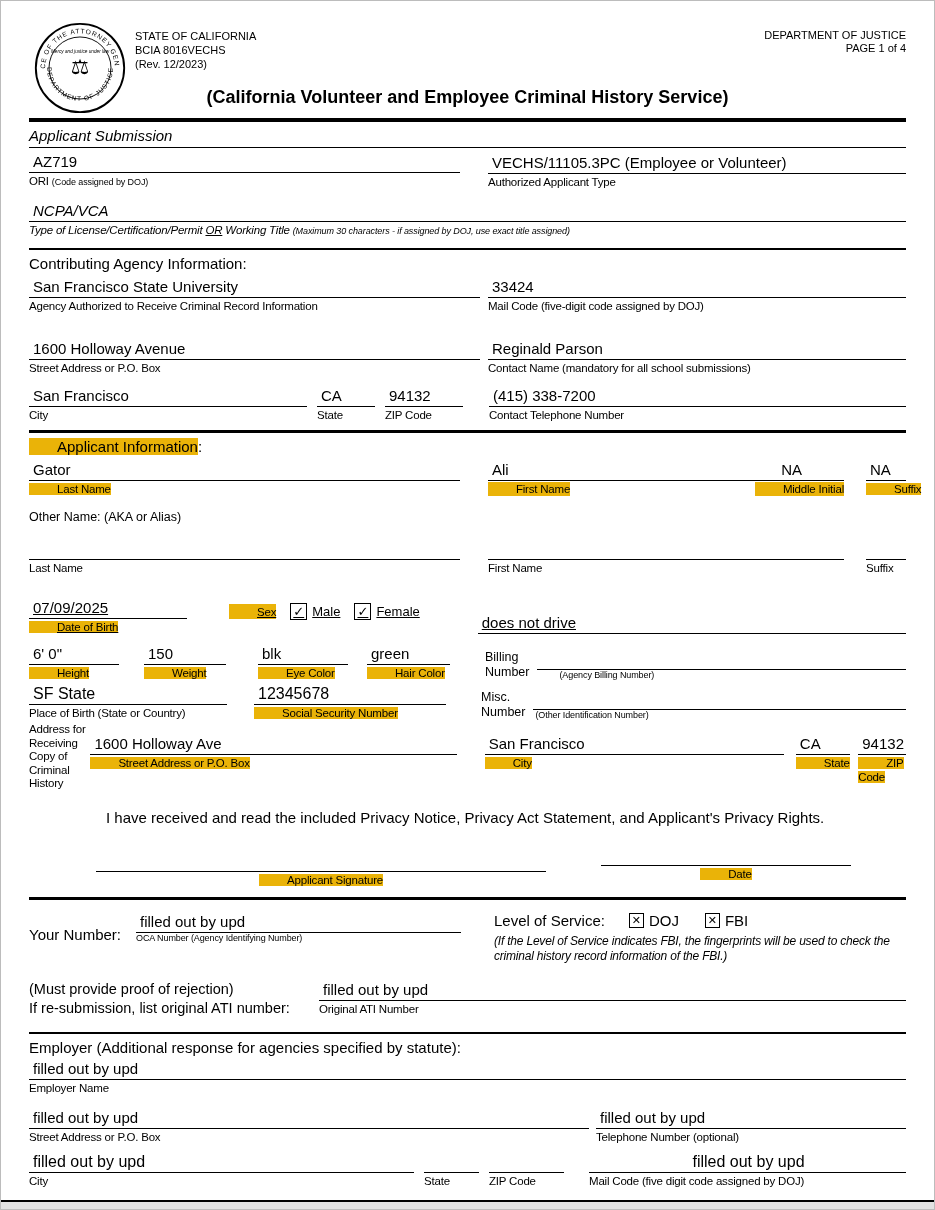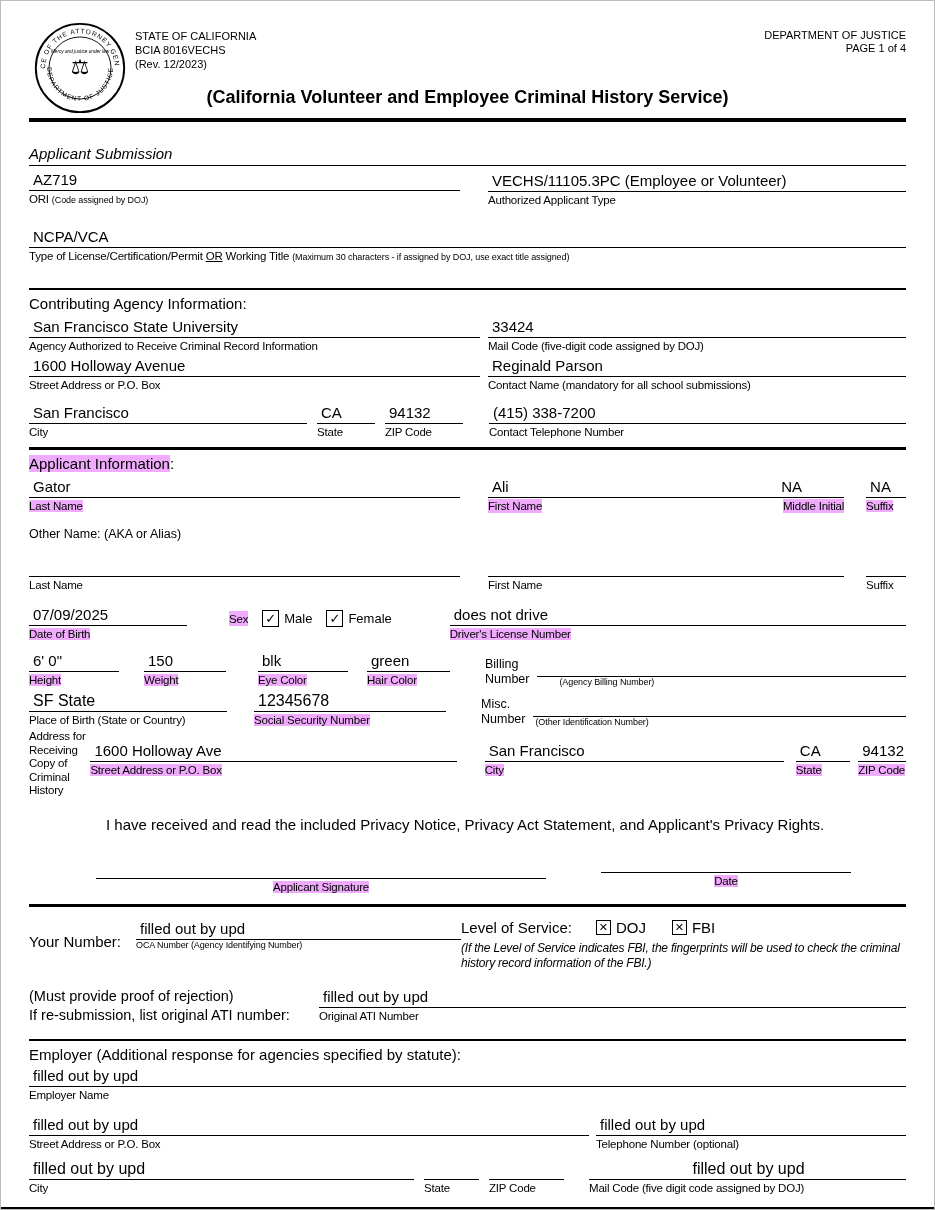--- a/index.html
+++ b/index.html
@@ -13,30 +13,30 @@
   
   .hdr { display:flex; padding:20px 28px 0 32px; }
   .seal { width:94px; height:94px; flex:0 0 94px; }
   .hdr-id { margin-left:8px; font-size:11px; line-height:14px; padding-top:8px; }
   .hdr-right { margin-left:auto; text-align:right; font-size:11px; line-height:13px; padding-top:8px; }
   .titlewrap { text-align:center; margin-top:-28px; padding-bottom:10px; }
   .title { font-size:18.5px; font-weight:bold; letter-spacing:.5px; }
   .subtitle { font-size:18px; font-weight:bold; }
 
   .sect { font-size:15px; padding:5px 0 3px; }
-  .italic { font-style:italic;margin-top:18px; }
+  .italic { font-style:italic; }
 
   .row { display:flex; align-items:flex-end; }
   .rowt { display:flex; align-items:flex-start; }
   .val { font-size:15px; line-height:19px; padding:0 2px 1px 4px; white-space:nowrap; min-height:20px; }
   .big { font-size:16px; }
   .ul { border-bottom:1.4px solid #000; }
   .lbl { font-size:11.5px; line-height:14px; letter-spacing:-.2px; padding-top:1px; }
   .sub { font-size:9px; letter-spacing:-.1px; }
-  .hl { background:#f0abfc; }
+  .hl { background:#eab308;padding-left:28px; }
 
   .cb { display:inline-flex; width:17px; height:17px; border:1.7px solid #000; align-items:center; justify-content:center; font-size:13px; line-height:1; margin:0 5px 0 14px; background:#fff; }
   .cbs { width:15px; height:15px; border:1.4px solid #000; font-size:11px; }
 
   .twolbl { font-size:12.5px; line-height:15px; padding-right:8px; }
   .note { font-size:12px; line-height:15px; letter-spacing:-.2px; margin-top:5px;font-style:italic; }
   .pre { white-space:pre-line; }
 
   .gray { background:#e2e2e2; border-top:2px solid #000; padding:4px 28px 14px 28px; margin-top:10px; }
 </style>
@@ -84,40 +84,40 @@
     <div class="row" style="margin-top:4px;">
       <div style="width:432px;">
         <div class="val ul">AZ719</div>
         <div class="lbl"><span>ORI </span><span class="sub">(Code assigned by DOJ)</span></div>
       </div>
       <div style="width:419px; margin-left:28px;">
         <div class="val ul">VECHS/11105.3PC (Employee or Volunteer)</div>
         <div class="lbl">Authorized Applicant Type</div>
       </div>
     </div>
-    <div style="margin-top:20px; padding-bottom:24px;">
+    <div style="margin-top:12px; padding-bottom:10px;font-style:italic;">
       <div class="val ul">NCPA/VCA</div>
       <div class="lbl"><span>Type of License/Certification/Permit </span><u>OR</u><span> Working Title  </span> <span class="sub">(Maximum 30 characters - if assigned by DOJ, use exact title assigned)</span></div>
     </div>
     <div class="rule r2"></div>
   </div>
 
   <div class="content">
     <div class="sect">Contributing Agency Information:</div>
     <div class="row" style="margin-top:2px;">
       <div style="width:452px;">
         <div class="val ul">San Francisco State University</div>
         <div class="lbl">Agency Authorized to Receive Criminal Record Information</div>
       </div>
       <div style="width:419px; margin-left:8px;">
         <div class="val ul">33424</div>
         <div class="lbl">Mail Code (five-digit code assigned by DOJ)</div>
       </div>
     </div>
-    <div class="row" style="margin-top:3px;">
+    <div class="row" style="margin-top:26px;">
       <div style="width:452px;">
         <div class="val ul">1600 Holloway Avenue</div>
         <div class="lbl">Street Address or P.O. Box</div>
       </div>
       <div style="width:419px; margin-left:8px;">
         <div class="val ul">Reginald Parson</div>
         <div class="lbl">Contact Name (mandatory for all school submissions)</div>
       </div>
     </div>
     <div class="row" style="margin-top:11px; padding-bottom:8px;">
@@ -174,39 +174,38 @@
       <div style="width:357px; margin-left:28px;">
         <div class="val ul"></div>
         <div class="lbl">First Name</div>
       </div>
       <div style="width:40px; margin-left:22px;">
         <div class="val ul"></div>
         <div class="lbl">Suffix</div>
       </div>
     </div>
 
-    <div class="row" style="margin-top:13px;">
+    <div class="row" style="margin-top:23px;text-decoration:underline;">
       <div style="width:158px;">
         <div class="val ul">07/09/2025</div>
         <div class="lbl"><span class="hl">Date of Birth</span></div>
       </div>
       <div class="row" style="margin-left:42px; padding-bottom:14px; align-items:center;">
         <span class="lbl hl">Sex</span>
         <span class="cb">
             <span>✓</span>
           </span>
         <span style="font-size:13px;">Male</span>
         <span class="cb">
             <span>✓</span>
           </span>
         <span style="font-size:13px;">Female</span>
       </div>
       <div style="flex:1; margin-left:58px;">
         <div class="val ul">does not drive</div>
-        <div class="lbl"><span class="hl">Driver's License Number</span></div>
       </div>
     </div>
 
     <div class="row" style="margin-top:10px;">
       <div style="width:90px;">
         <div class="val ul">6' 0"</div>
         <div class="lbl"><span class="hl">Height</span></div>
       </div>
       <div style="width:82px; margin-left:25px;">
         <div class="val ul">150</div>
@@ -291,21 +290,21 @@
     <div class="rule r3"></div>
   </div>
 
   <div class="content">
     <div class="rowt" style="margin-top:12px;">
       <div style="width:107px; font-size:15px; padding-top:14px;">Your Number:</div>
       <div style="width:325px;">
         <div class="val ul">filled out by upd</div>
         <div class="sub">OCA Number (Agency Identifying Number)</div>
       </div>
-      <div style="flex:1; ">
+      <div style="flex:1; margin-left:33px;">
         <div class="row" style="align-items:center;">
           <span style="font-size:15px;">Level of Service:</span>
           <span class="cb cbs" style="margin-left:24px;">
               <span>✕</span>
             </span>
           <span style="font-size:15px;">DOJ</span>
           <span class="cb cbs" style="margin-left:26px;">
               <span>✕</span>
             </span>
           <span style="font-size:15px;">FBI</span>

